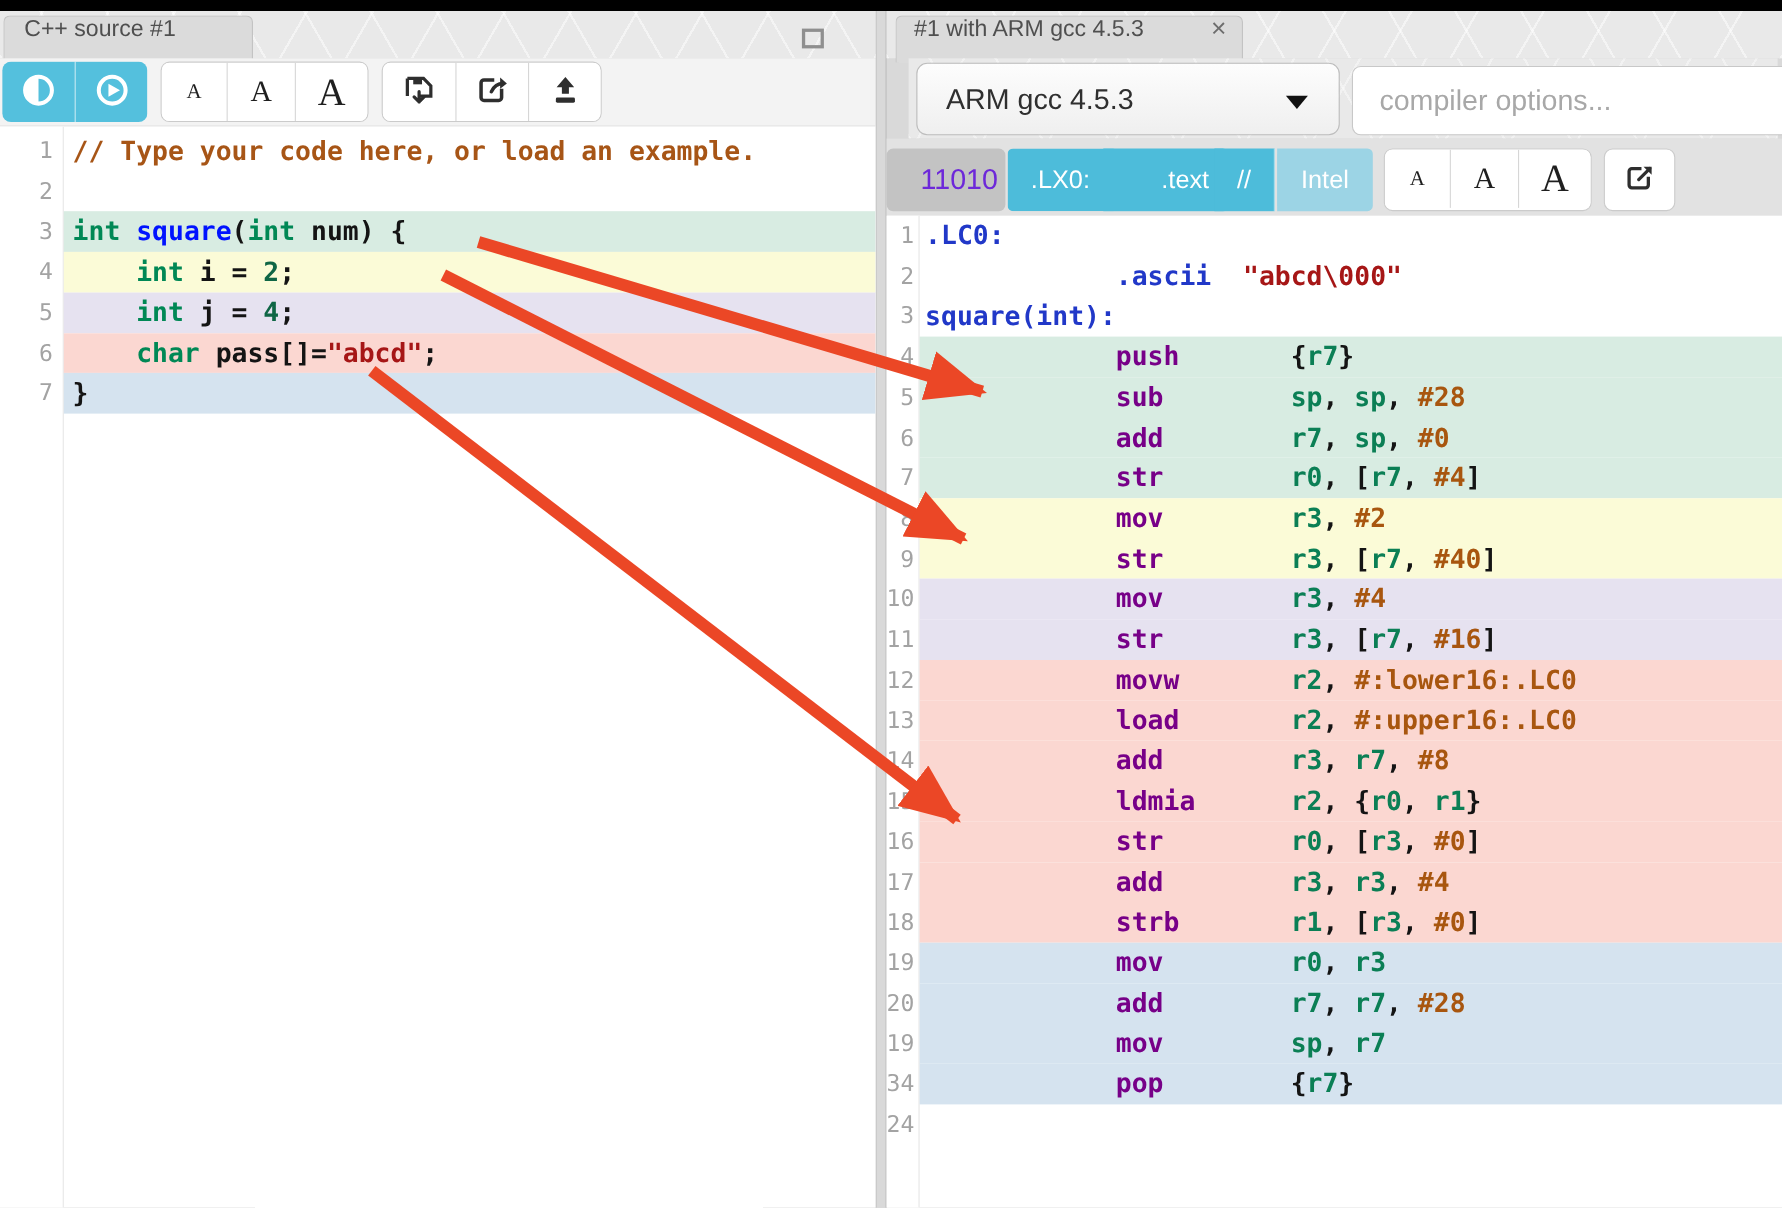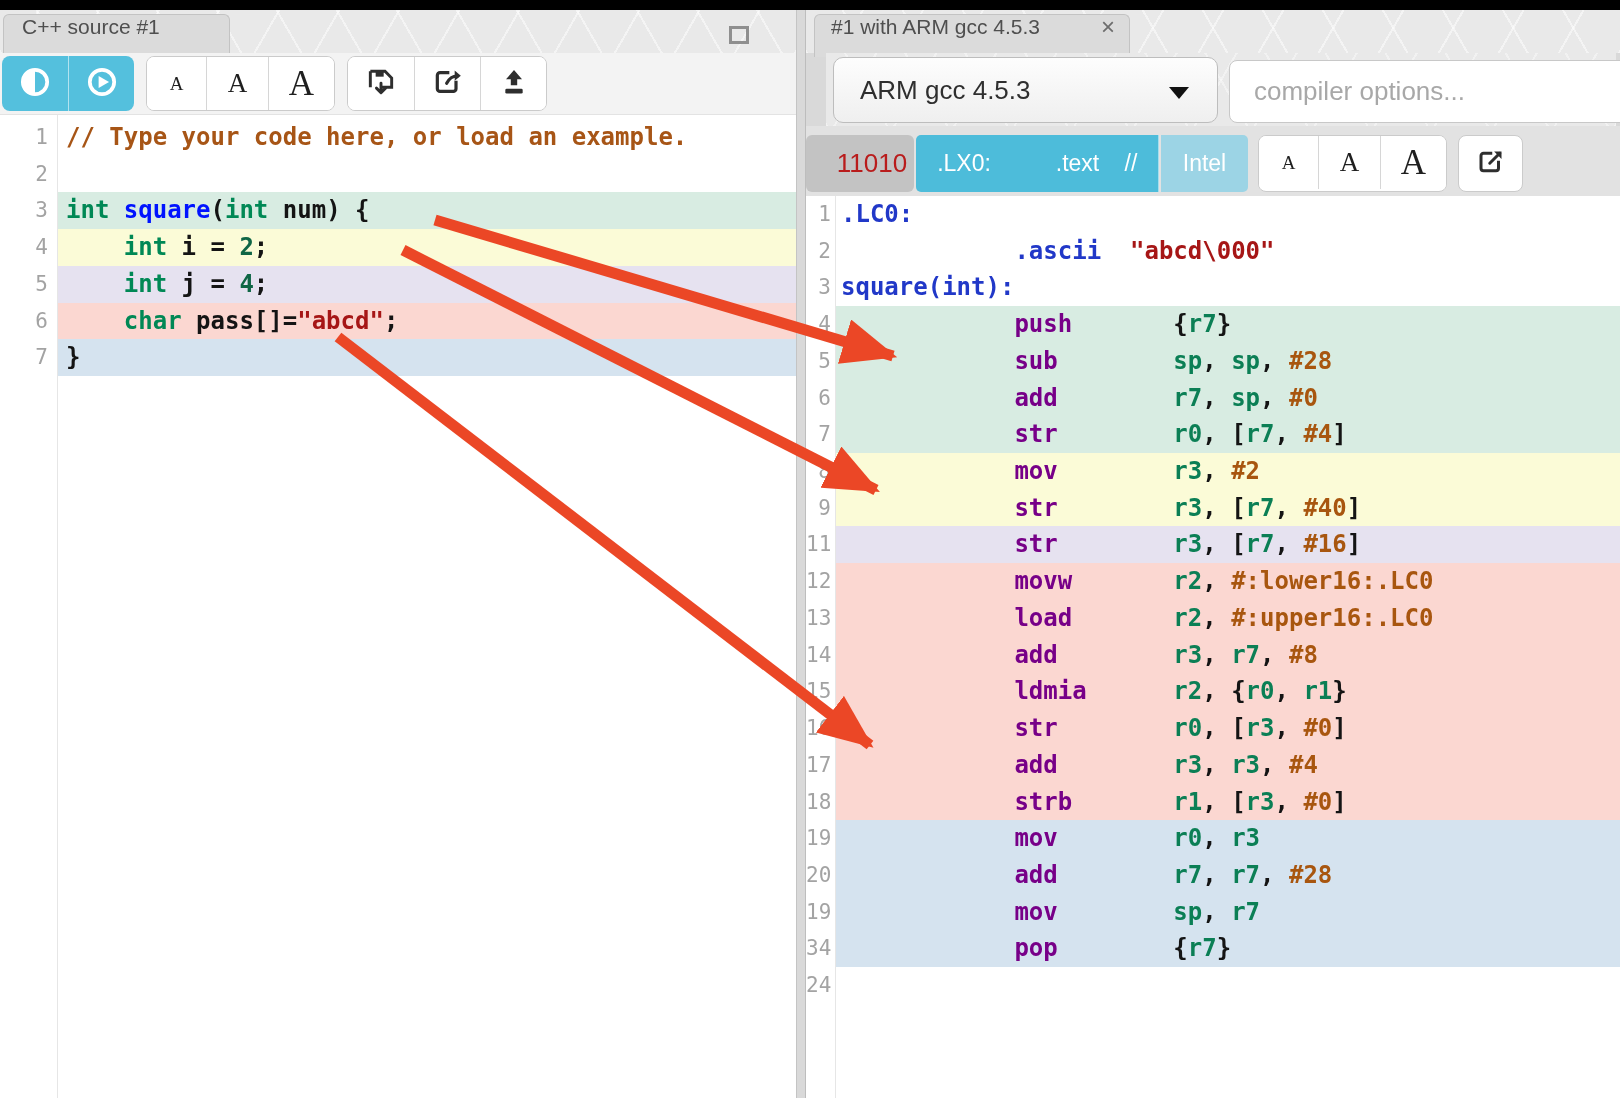--- a/index.html
+++ b/index.html
@@ -69,21 +69,21 @@
   .options-input {
     position:absolute; left:403px; top:7px; width:440px; height:63px;
     border:1px solid #c8c8c8; border-radius:8px; background:#fff;
     font-size:26px; color:#333; padding-left:24px; font-family:"Liberation Sans", sans-serif;
   }
   .options-input::placeholder { color:#a8a8a8; }
 
   
   .toolbar-asm { position:absolute; left:0; right:0; top:116px; height:70px; background:#e2e2e2; }
   .tb { position:absolute; top:9px; height:57px; display:flex; align-items:center; justify-content:center; font-size:24px; cursor:pointer; border:none; }
-  .tb-binary { left:0; width:108px; background:#c3c3c3; color:#b91c1c; border-radius:6px; font-size:26px;padding-left:24px; }
+  .tb-binary { left:0; width:108px; background:#c3c3c3; color:#6d28d9; border-radius:6px; font-size:26px;padding-left:24px; }
   .tb-blue   { background:#4dbcda; color:#fff; font-size:23px; }
   .tb-muted  { background:#9cd4e5; color:#fff; font-size:23px; }
   .tb-lx0 { left:110px; width:97px; border-radius:5px 0 0 5px; }
   .tb-txt { left:197px; width:110px;padding-left:40px; }
   .tb-cmt { left:298px; width:55px; }
   .tb-intel { left:355px; width:87px; border-radius:0 5px 5px 0; }
   .tb-lx0, .tb-txt, .tb-cmt { border-right:1px solid rgba(255,255,255,.5); }
   .grp-font-asm { position:absolute; left:452px; top:9px; height:57px; display:flex; background:#fff; border:1px solid #cbcbcb; border-radius:8px; overflow:hidden; }
   .tb-share { position:absolute; left:652px; top:9px; width:65px; height:57px; background:#fff; border:1px solid #cbcbcb; border-radius:8px; display:flex; align-items:center; justify-content:center; }
 
@@ -322,20 +322,24 @@
         </div>
         <div class="cl">
           <span class="ln">8</span>
           <span class="cd hl-yellow"><span>            </span><span class="tok-mn">mov</span><span>        </span><span class="tok-reg">r3</span><span>, </span><span class="tok-imm">#2</span></span>
         </div>
         <div class="cl">
           <span class="ln">9</span>
           <span class="cd hl-yellow"><span>            </span><span class="tok-mn">str</span><span>        </span><span class="tok-reg">r3</span><span>, [</span><span class="tok-reg">r7</span><span>, </span><span class="tok-imm">#40</span><span>]</span></span>
         </div>
         <div class="cl">
+          <span class="ln">10</span>
+          <span class="cd hl-purple"><span>            </span><span class="tok-mn">mov</span><span>        </span><span class="tok-reg">r3</span><span>, </span><span class="tok-imm">#4</span></span>
+        </div>
+        <div class="cl">
           <span class="ln">11</span>
           <span class="cd hl-purple"><span>            </span><span class="tok-mn">str</span><span>        </span><span class="tok-reg">r3</span><span>, [</span><span class="tok-reg">r7</span><span>, </span><span class="tok-imm">#16</span><span>]</span></span>
         </div>
         <div class="cl">
           <span class="ln">12</span>
           <span class="cd hl-red"><span>            </span><span class="tok-mn">movw</span><span>       </span><span class="tok-reg">r2</span><span>, </span><span class="tok-imm">#:lower16:.LC0</span></span>
         </div>
         <div class="cl">
           <span class="ln">13</span>
           <span class="cd hl-red"><span>            </span><span class="tok-mn">load</span><span>       </span><span class="tok-reg">r2</span><span>, </span><span class="tok-imm">#:upper16:.LC0</span></span>

